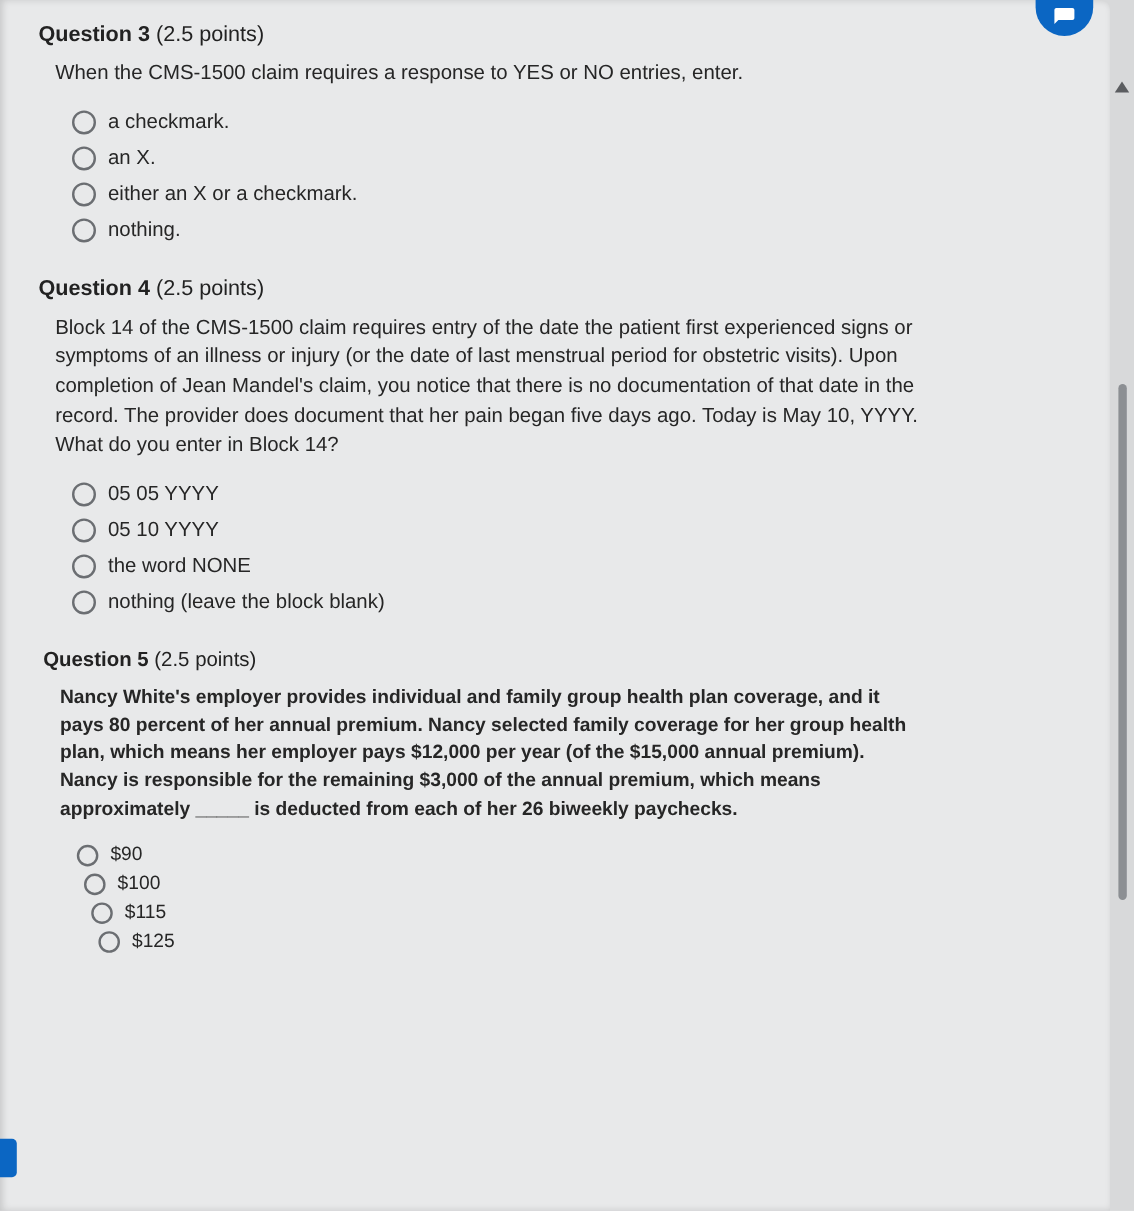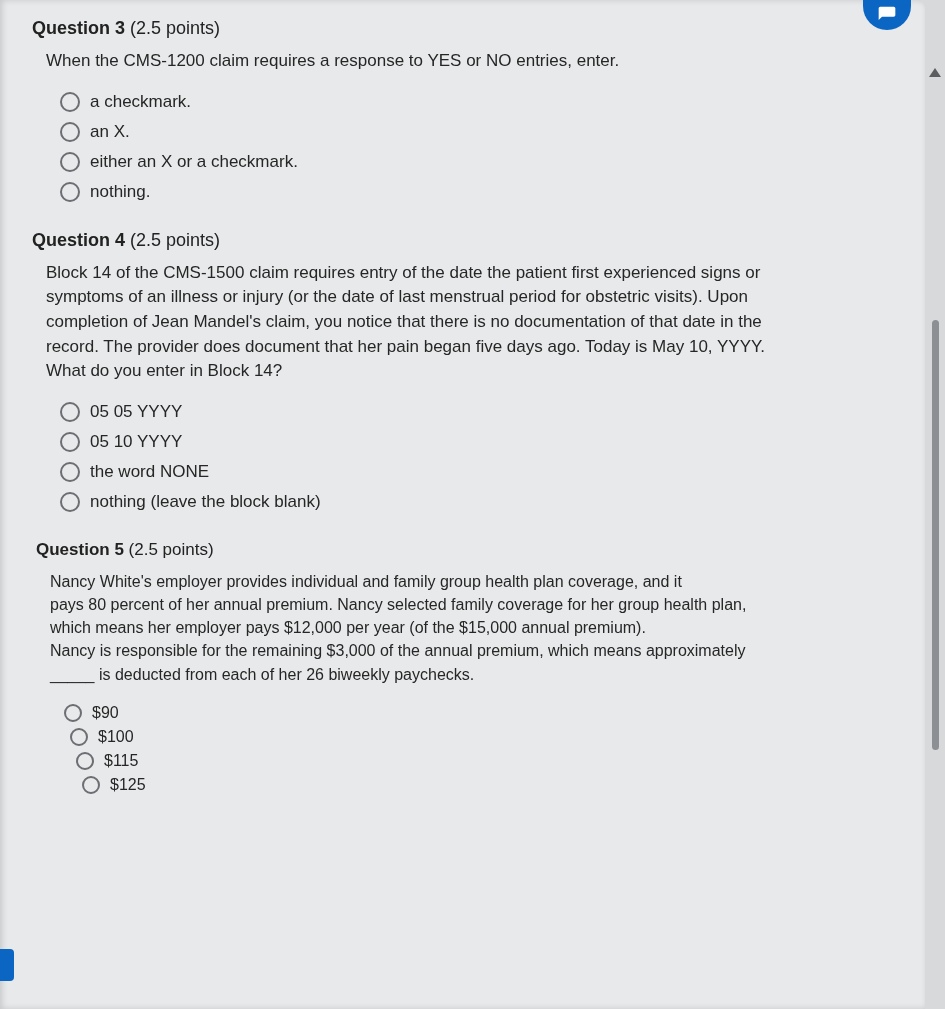--- a/index.html
+++ b/index.html
@@ -92,37 +92,37 @@
   .left-tab {
     position: absolute;
     left: 0; bottom: 28px;
     width: 14px; height: 32px;
     background: #0b66c3;
     border-radius: 0 4px 4px 0;
   }
   .q5-opts { gap: 6px; margin-left: 32px; }
   .q5-opts .option { font-size: 16px; }
   .q5-opts .radio { width: 18px; height: 18px; }
-  .q5 .q-prompt { font-size: 16px; margin-left: 18px; }
+  .q5 .q-prompt { font-size: 16px; margin-left: 18px; font-weight: bold; }
   .q5 .q-header { font-size: 17px; margin-left: 4px; }
   .indent-stagger .option:nth-child(2){ margin-left: 6px;}
   .indent-stagger .option:nth-child(3){ margin-left: 12px;}
   .indent-stagger .option:nth-child(4){ margin-left: 18px;}
 </style>
 </head>
 <body>
 
 <div class="page">
 
   <div class="question-block">
     <div class="q-header">
       <span>Question 3</span>
       <span class="points">(2.5 points)</span>
     </div>
-    <div class="q-prompt">When the CMS-1200 claim requires a response to YES or NO entries, enter.</div>
+    <div class="q-prompt">When the CMS-1500 claim requires a response to YES or NO entries, enter.</div>
     <div class="options">
       <label class="option">
         <span class="radio"></span>
         <span>a checkmark.</span>
       </label>
       <label class="option">
         <span class="radio"></span>
         <span>an X.</span>
       </label>
       <label class="option">

